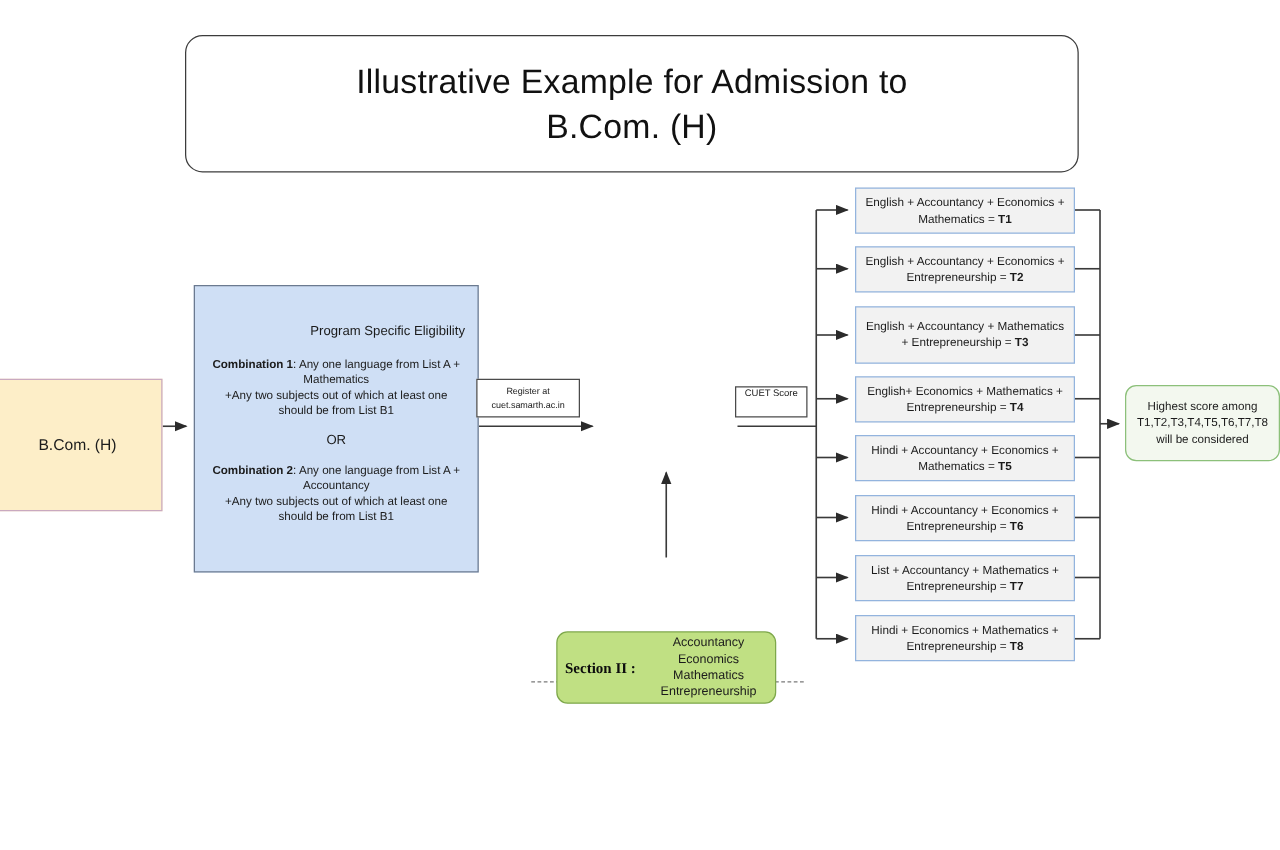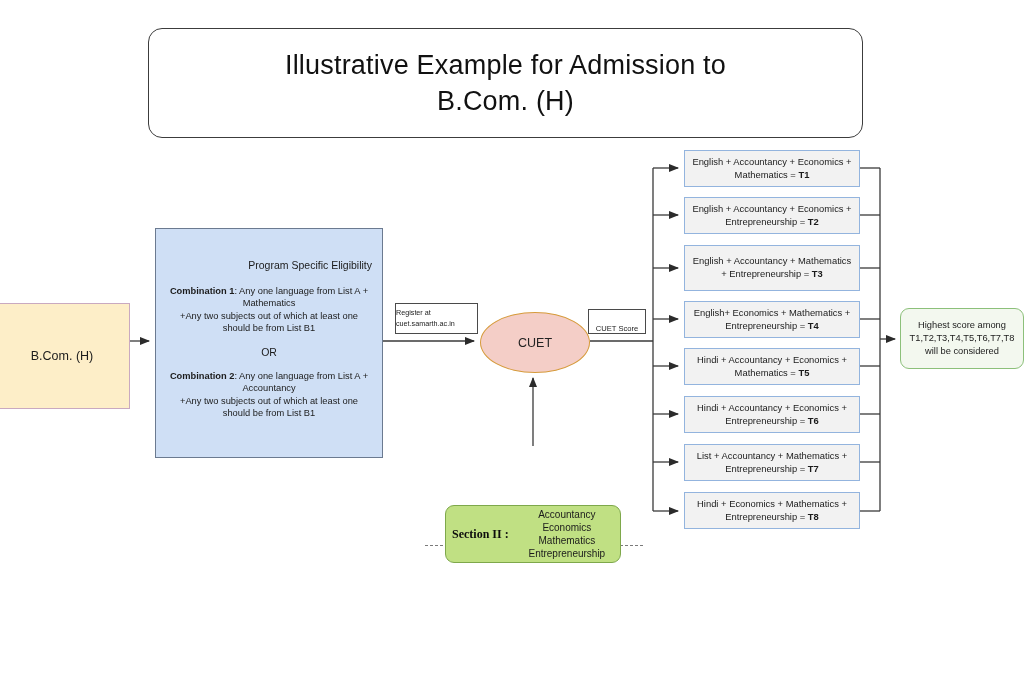--- a/index.html
+++ b/index.html
@@ -62,42 +62,42 @@
   #eligibility-box .combo {
     font-size: 9.3px; line-height: 1.32; color: #1b1b1b;
   }
   #eligibility-box .combo b { font-weight: bold; }
   #eligibility-box .or {
     font-size: 10.5px; margin: 12px 0 12px 0; color: #1b1b1b;
   }
 
   
   #register-box {
-    left: 395px; top: 303px; width: 83px; height: 31px;
+    left: 381px; top: 303px; width: 83px; height: 31px;
     background: #ffffff; border: 1px solid #4a4a4a;
     display: flex; flex-direction: column;
-    align-items: flex-start; justify-content: center;
+    align-items: center; justify-content: center;
     font-size: 7.2px; line-height: 1.45; color: #1b1b1b;
   }
 
   
   #cuet-oval {
     left: 480px; top: 312px; width: 110px; height: 61px;
     background: #f4cec7;
     border: 1.3px solid #d69b3c;
     border-radius: 50%;
     display: flex; align-items: center; justify-content: center;
     font-size: 12.5px; color: #222222;
   }
 
   
   #cuet-score-box {
     left: 588px; top: 309px; width: 58px; height: 25px;
     background: #ffffff; border: 1px solid #4a4a4a;
-    display: flex; align-items: flex-end; justify-content: center;
+    display: flex; align-items: flex-start; justify-content: center;
     font-size: 7.6px; color: #1b1b1b;
   }
 
   
   #candidate-note {
     left: 470px; top: 420px; width: 200px;
     font-size: 11px; line-height: 1.25; color: #141414;
     text-align: left;
   }
 
@@ -238,23 +238,20 @@
       <b>Combination 2</b><span>: Any one language from List A + Accountancy</span>
       <div>+Any two subjects out of which at least one should be from List B1</div>
     </div>
   </div>
 
   <div class="abs" id="register-box">
     <span>Register at</span>
     <span>cuet.samarth.ac.in</span>
   </div>
 
-  <div class="abs" id="cuet-oval">
-    <span>CUET</span>
-  </div>
 
   <div class="abs" id="cuet-score-box">
     <span>CUET Score</span>
   </div>
 
 
   <div class="abs" id="dashed-rule"></div>
 
 
   <div class="abs section-box" id="section2-box">

